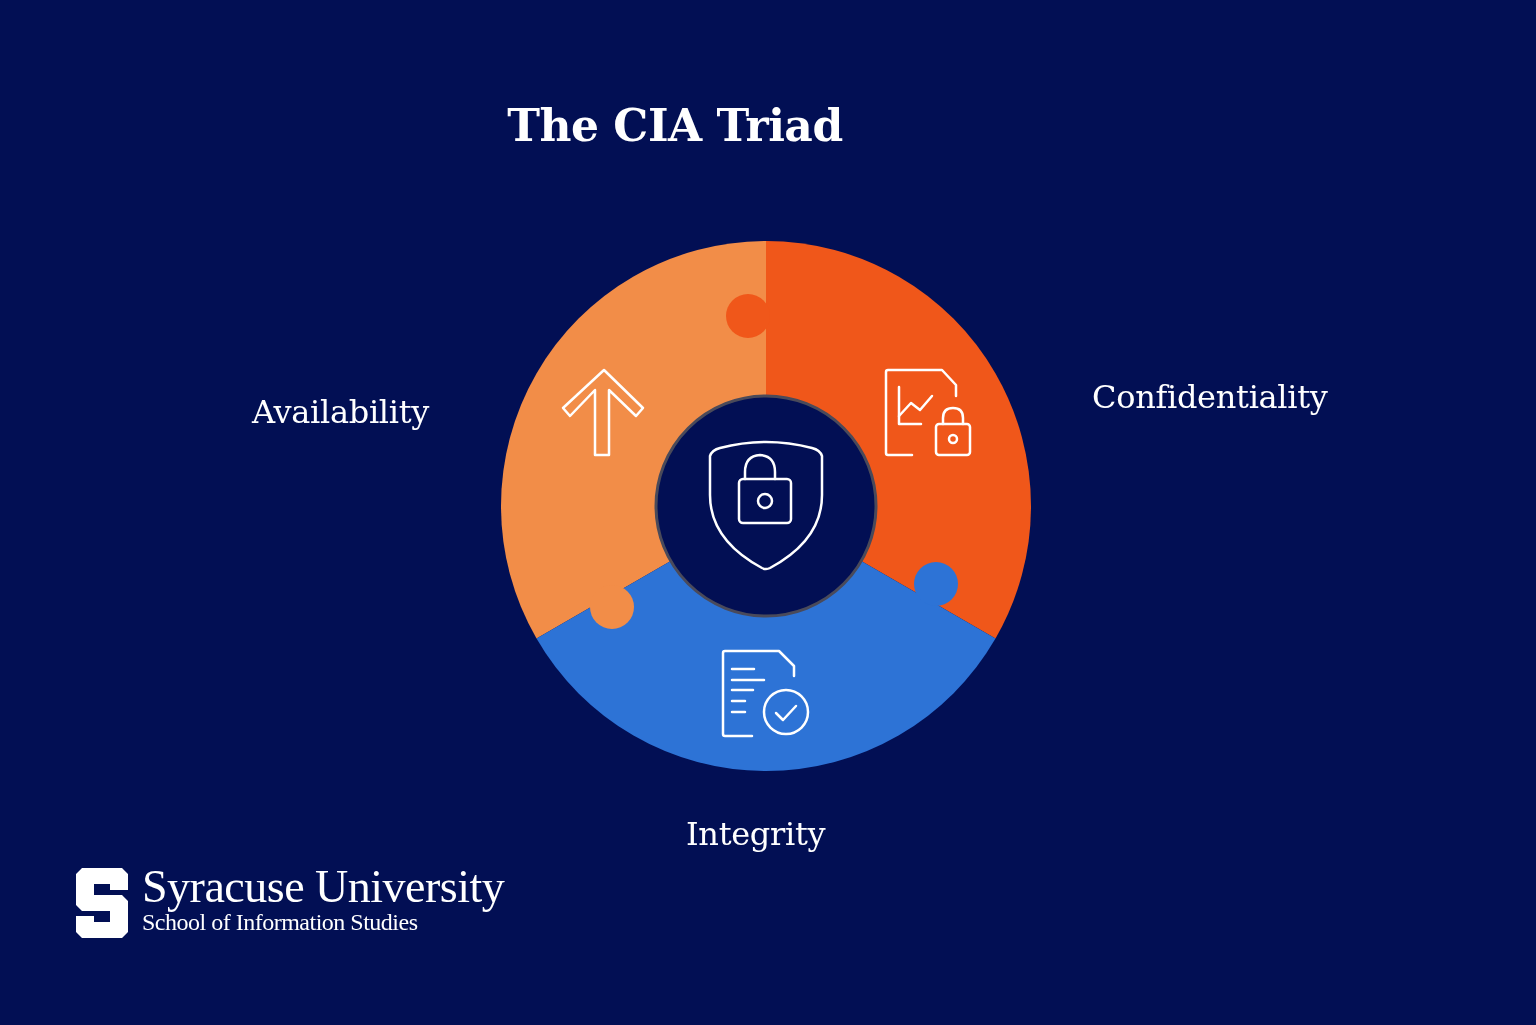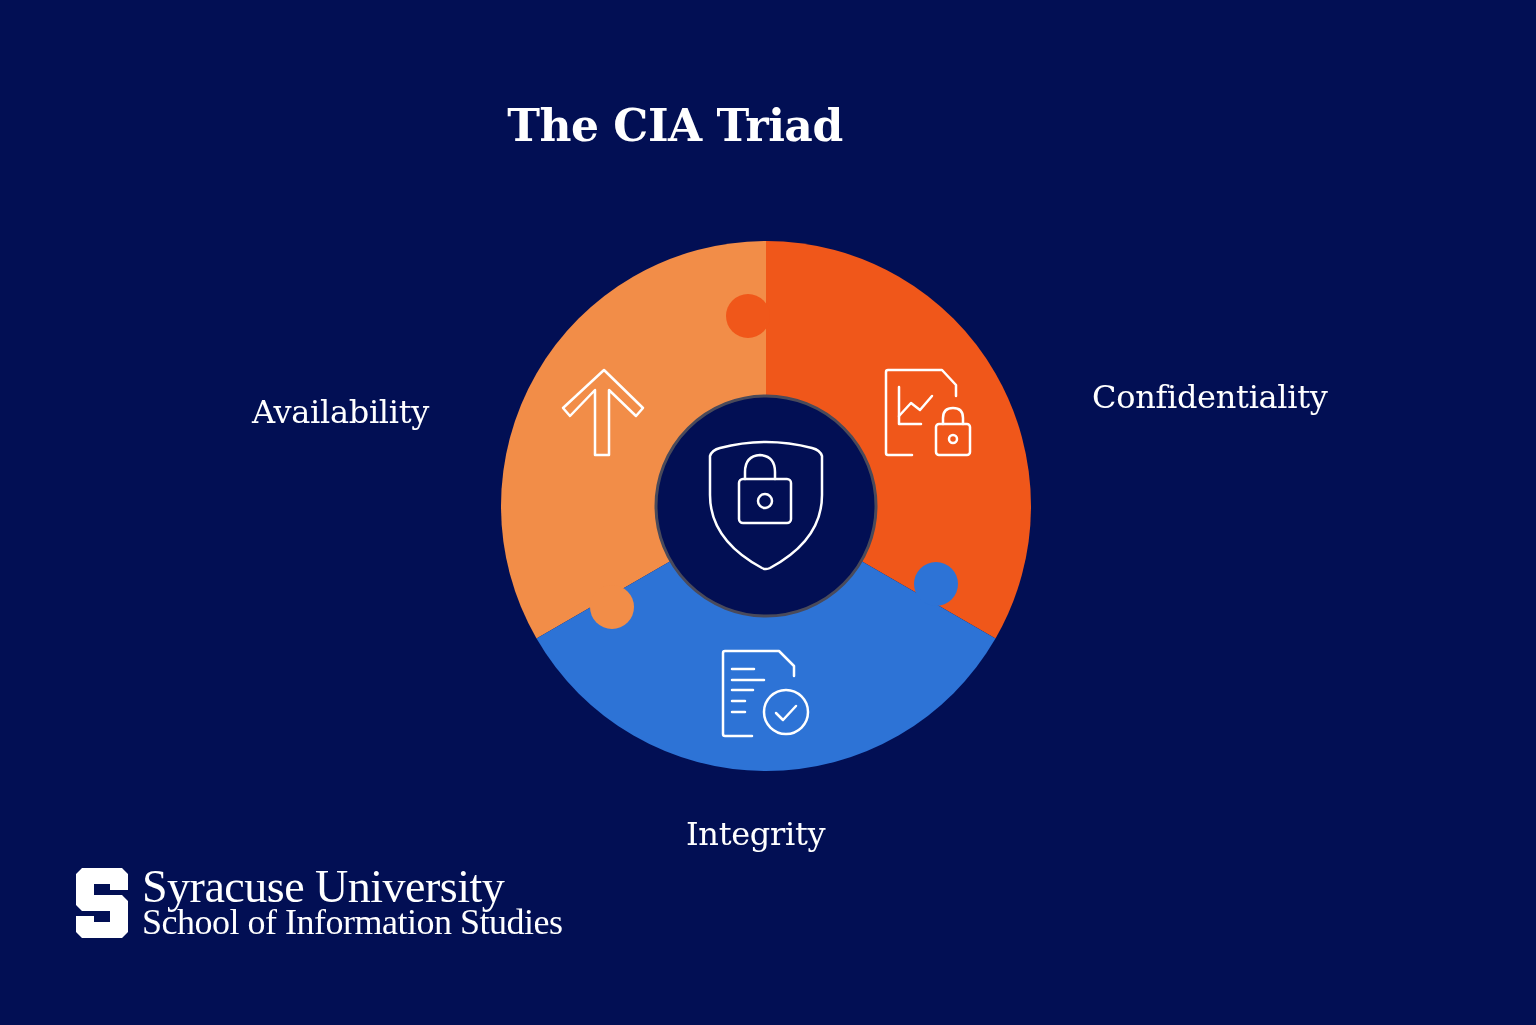--- a/index.html
+++ b/index.html
@@ -20,21 +20,21 @@
     white-space: nowrap; letter-spacing: -0.3px; text-align: center;
   }
   .label.availability { left: 252px; top: 393px; }
   .label.confidentiality { left: 1092px; top: 378px; }
   .label.integrity { left: 686px; top: 809px; margin-top: 6px; }
   svg.wheel { position: absolute; left: 0; top: 0; }
   .logo { position: absolute; left: 76px; top: 868px; display: flex; align-items: center; }
   .logo-mark { width: 52px; height: 70px; }
   .logo-text { margin-left: 14px; font-family: "Liberation Serif", "DejaVu Serif", serif; }
   .logo-line1 { font-size: 46px; line-height: 38px; letter-spacing: -0.5px; }
-  .logo-line2 { font-size: 36px; line-height: 32px; letter-spacing: -0.5px; }
+  .logo-line2 { font-size: 24px; line-height: 32px; letter-spacing: -0.5px; }
 </style>
 </head>
 <body>
 
 <div class="title">The CIA Triad</div>
 
 <svg class="wheel" width="1536" height="1025" viewBox="0 0 1536 1025">
 
   <g>
     <path d="M766 506 L766 241 A265 265 0 0 0 536.5 638.5 Z" fill="#F28D48"></path>

